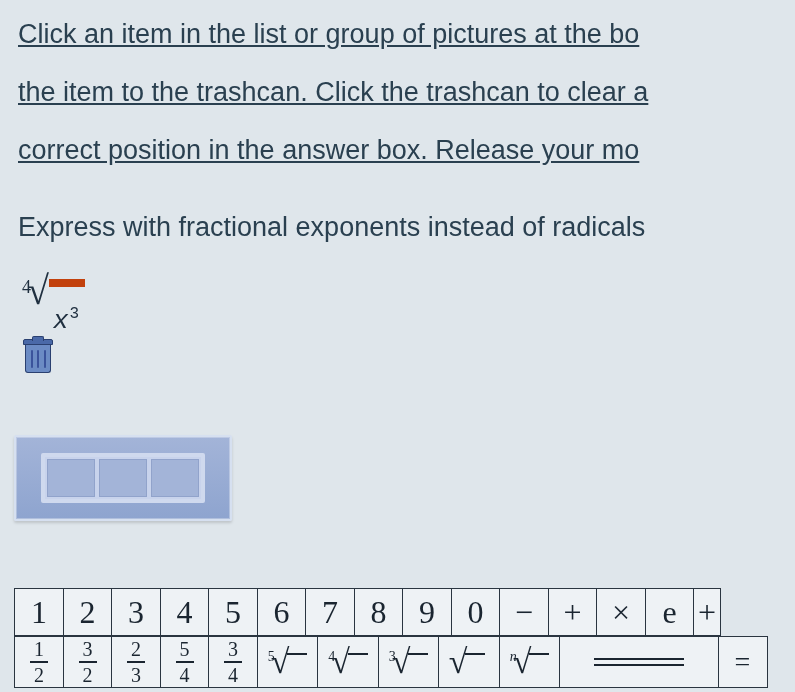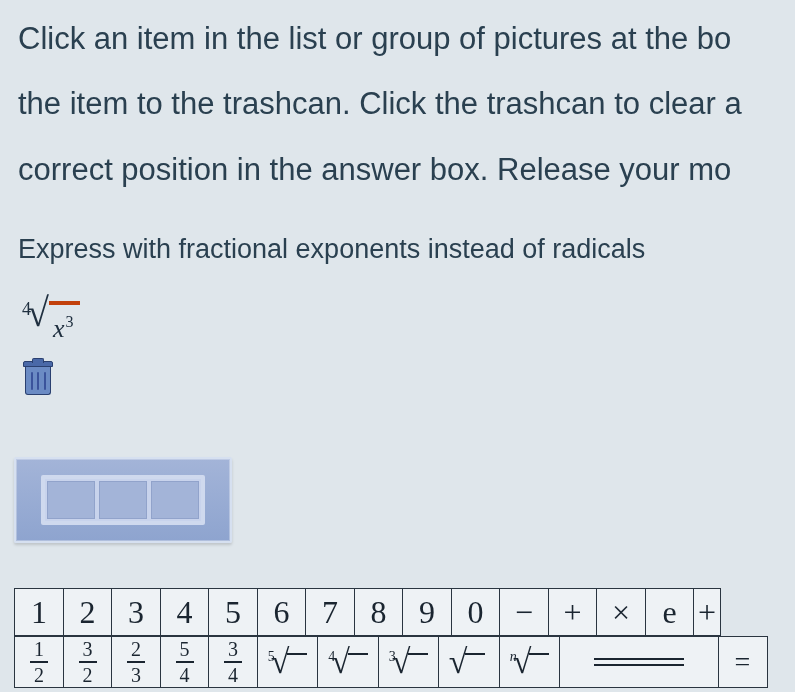--- a/index.html
+++ b/index.html
@@ -7,22 +7,23 @@
       font-family: Arial, Helvetica, sans-serif;
       background: #dfe6eb;
       width: 795px;
       height: 692px;
       overflow: hidden;
       position: relative;
     }
     .instructions {
       padding: 10px 2px 0 18px;
       color: #2a4050;
-      font-size: 31px;
+      font-size: 27px;
       line-height: 1.85;
+      text-decoration: underline;
     }
     .instructions p { margin-bottom: 8px; }
     .question {
       padding: 22px 2px 0 18px;
       color: #2a4050;
       font-size: 27px;
       line-height: 1.6;
     }
     .math-expr {
       padding: 24px 0 0 22px;
@@ -39,25 +40,26 @@
       font-size: 18px;
       margin-right: -4px;
       margin-top: 4px;
     }
     .rad-sym {
       font-size: 40px;
       line-height: 0.9;
     }
     .rad-bar {
       position: relative;
-      border-top: 4px solid #c2410c;
-      padding: 8px 6px 0 4px;
+      border-top: 8px solid #c2410c;
+      padding: 18px 6px 0 4px;
       font-size: 26px;
       font-style: italic;
       margin-top: 6px;
+      font-family: Liberation Mono, monospace;
     }
     .rad-bar .base { font-style: italic; }
     .rad-bar .sup {
       font-size: 16px;
       vertical-align: super;
       font-style: normal;
       margin-left: 1px;
     }
     .trash-wrap {
       padding: 20px 0 0 22px;

